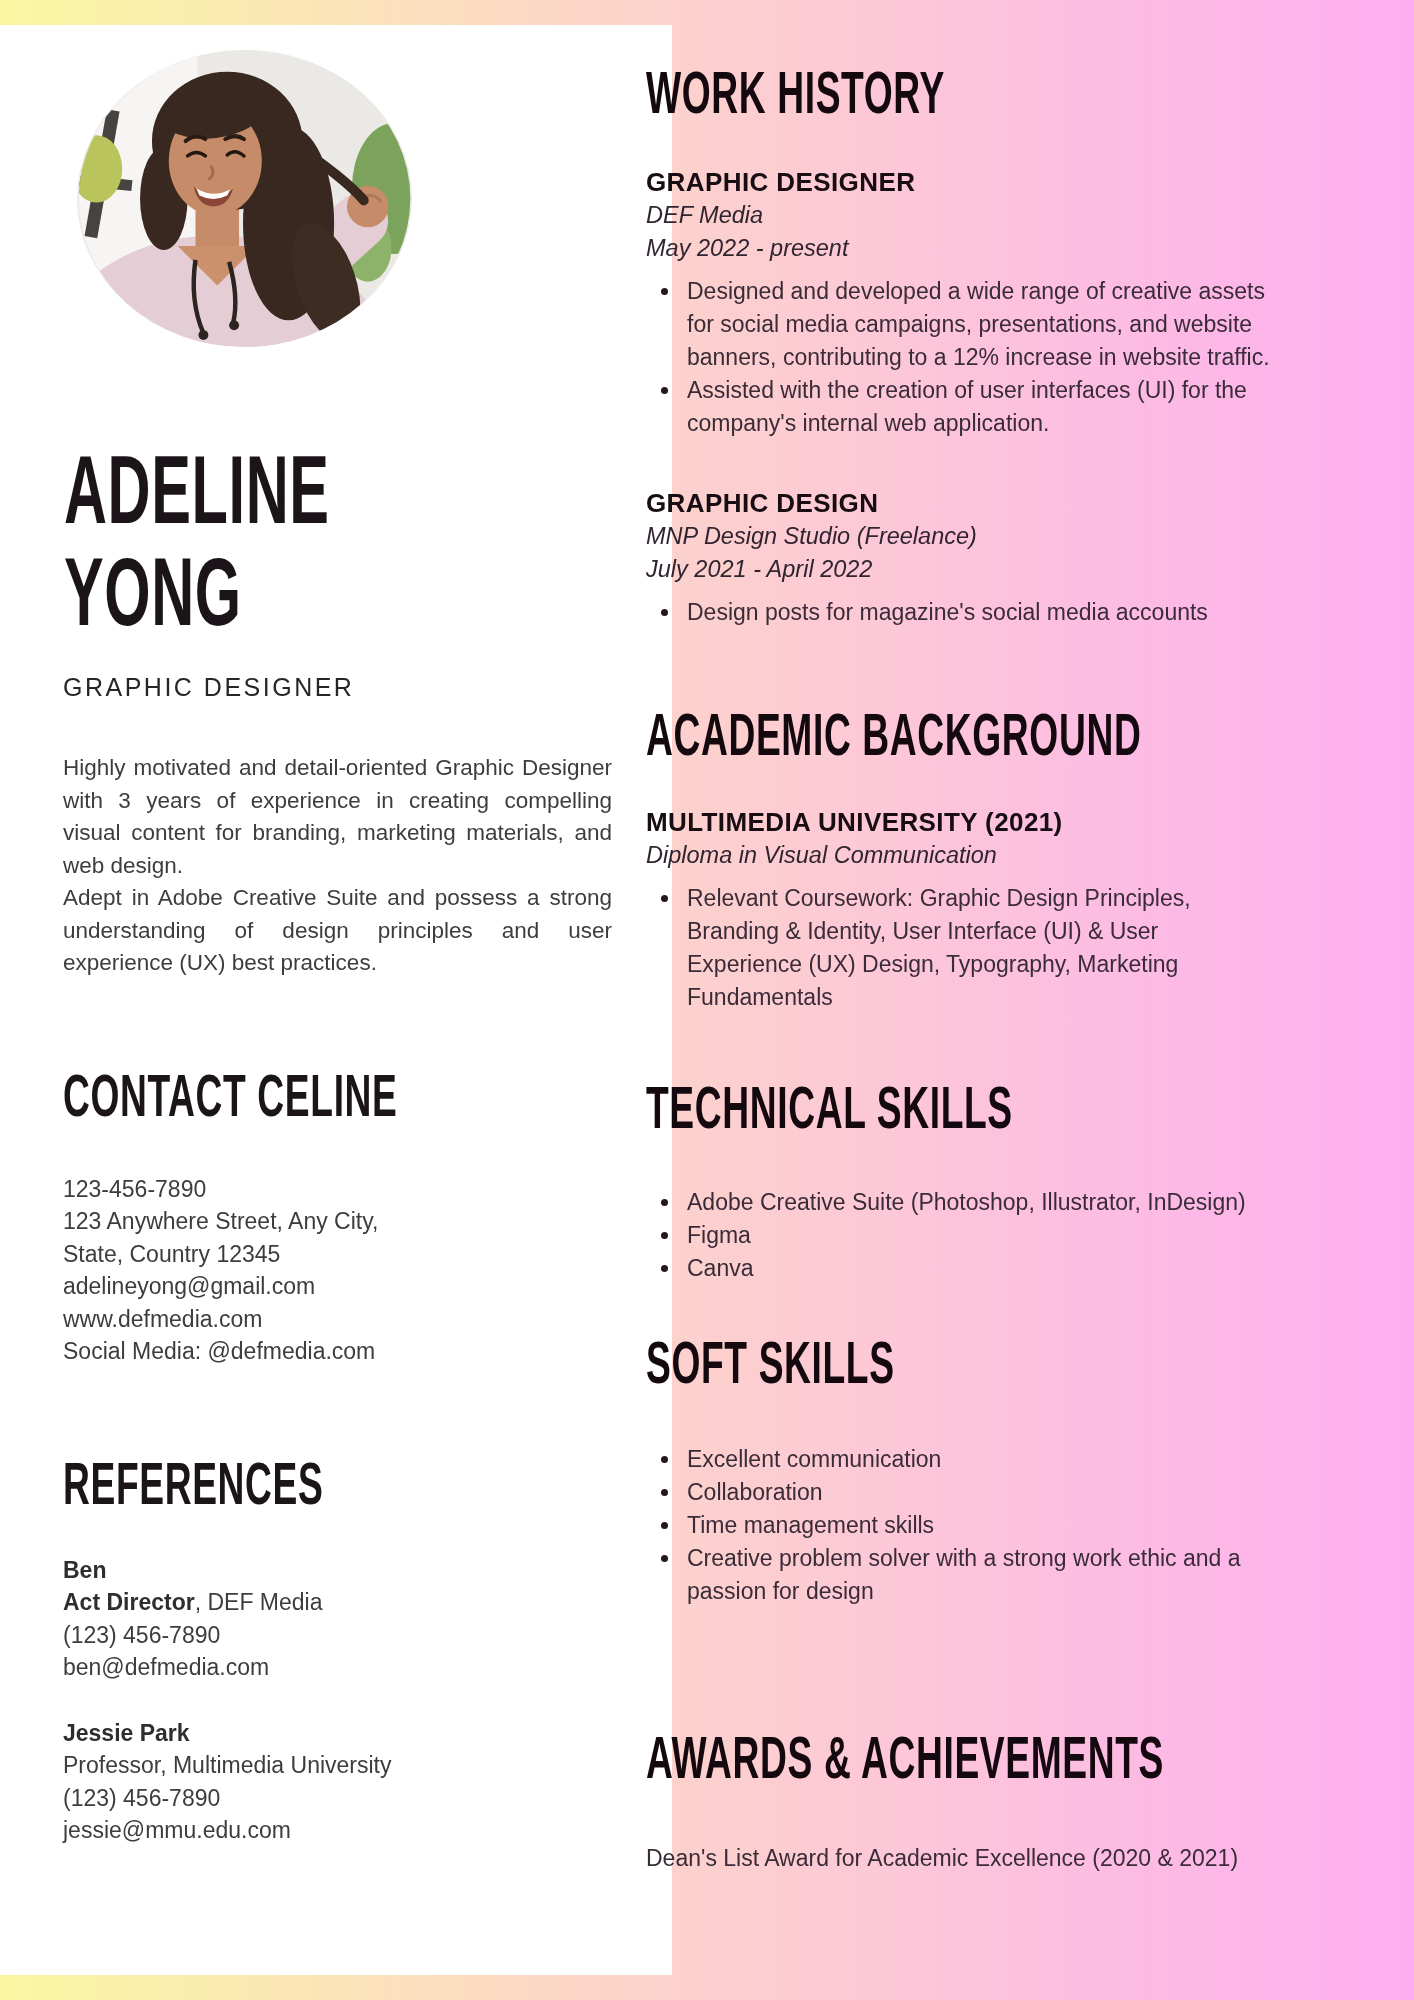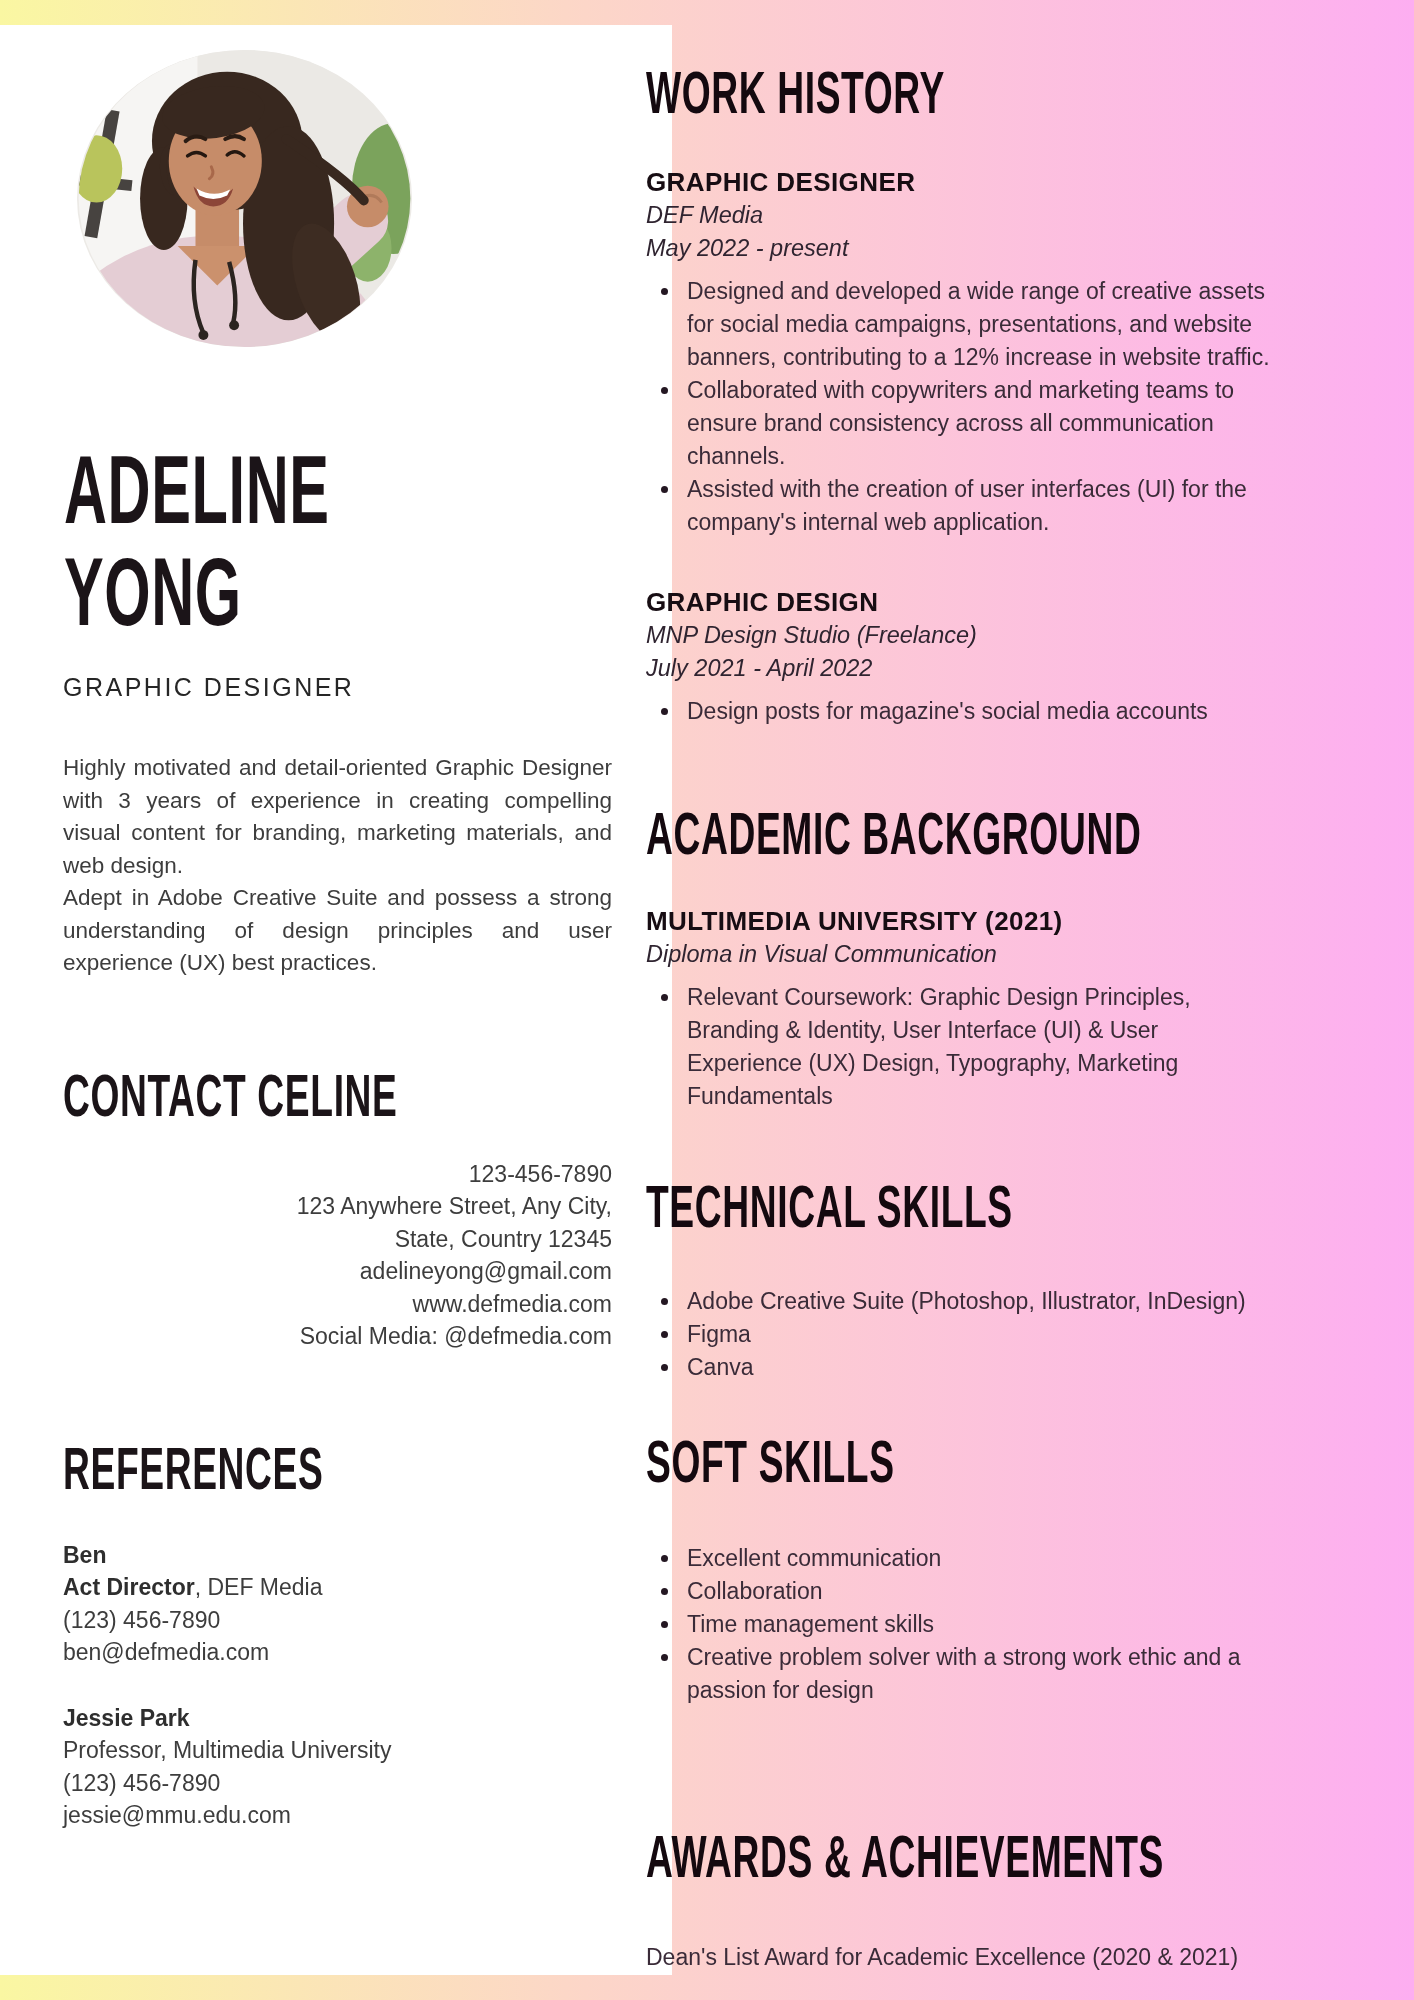--- a/index.html
+++ b/index.html
@@ -33,21 +33,21 @@
     transform:scaleX(.62);transform-origin:0 50%;
   }
   .subtitle{
     margin-top:30px;font-size:25px;letter-spacing:2.5px;color:#262626;font-weight:400;
   }
   .summary{margin-top:50px;font-size:22.5px;line-height:32.5px;text-align:justify;color:var(--body-left);}
   .h-left{
     margin-top:86px;font-size:60px;font-weight:700;line-height:60px;color:var(--heading);
     letter-spacing:1px;white-space:nowrap;transform:scaleX(.62);transform-origin:0 50%;
   }
-  .contact-lines{margin-top:32px;font-size:23px;line-height:32.5px;color:var(--body-left);text-align:right;}
+  .contact-lines{margin-top:47px;font-size:23px;line-height:32.5px;color:var(--body-left);}
   .refs{margin-top:40px;font-size:23px;line-height:32.5px;color:var(--body-left);}
   .ref-entry + .ref-entry{margin-top:33px;}
   .bold{font-weight:700;color:#2e2e2e;}
   
   .right-col{
     position:absolute;left:556px;top:17px;width:858px;height:2000px;
     padding:44px 136px 0 90px;color:var(--body-right);
   }
   .h-right{
     font-size:60px;font-weight:700;line-height:64px;color:#14090f;
@@ -173,21 +173,20 @@
   <main class="right-col">
 
     <h2 class="h-right mb-work">WORK HISTORY</h2>
 
     <div class="job">
       <div class="subhead">GRAPHIC DESIGNER</div>
       <div class="italic-line">DEF Media</div>
       <div class="italic-line">May 2022 - present</div>
       <ul class="bullets">
         <li><span>Designed and developed a wide range of creative assets for social media campaigns, presentations, and website banners, contributing to a 12% increase in website traffic.</span></li>
-        <li><span>Collaborated with copywriters and marketing teams to ensure brand consistency across all communication channels.</span></li>
         <li><span>Assisted with the creation of user interfaces (UI) for the company's internal web application.</span></li>
       </ul>
     </div>
 
     <div class="job">
       <div class="subhead">GRAPHIC DESIGN</div>
       <div class="italic-line">MNP Design Studio (Freelance)</div>
       <div class="italic-line">July 2021 - April 2022</div>
       <ul class="bullets">
         <li><span>Design posts for magazine's social media accounts</span></li>

